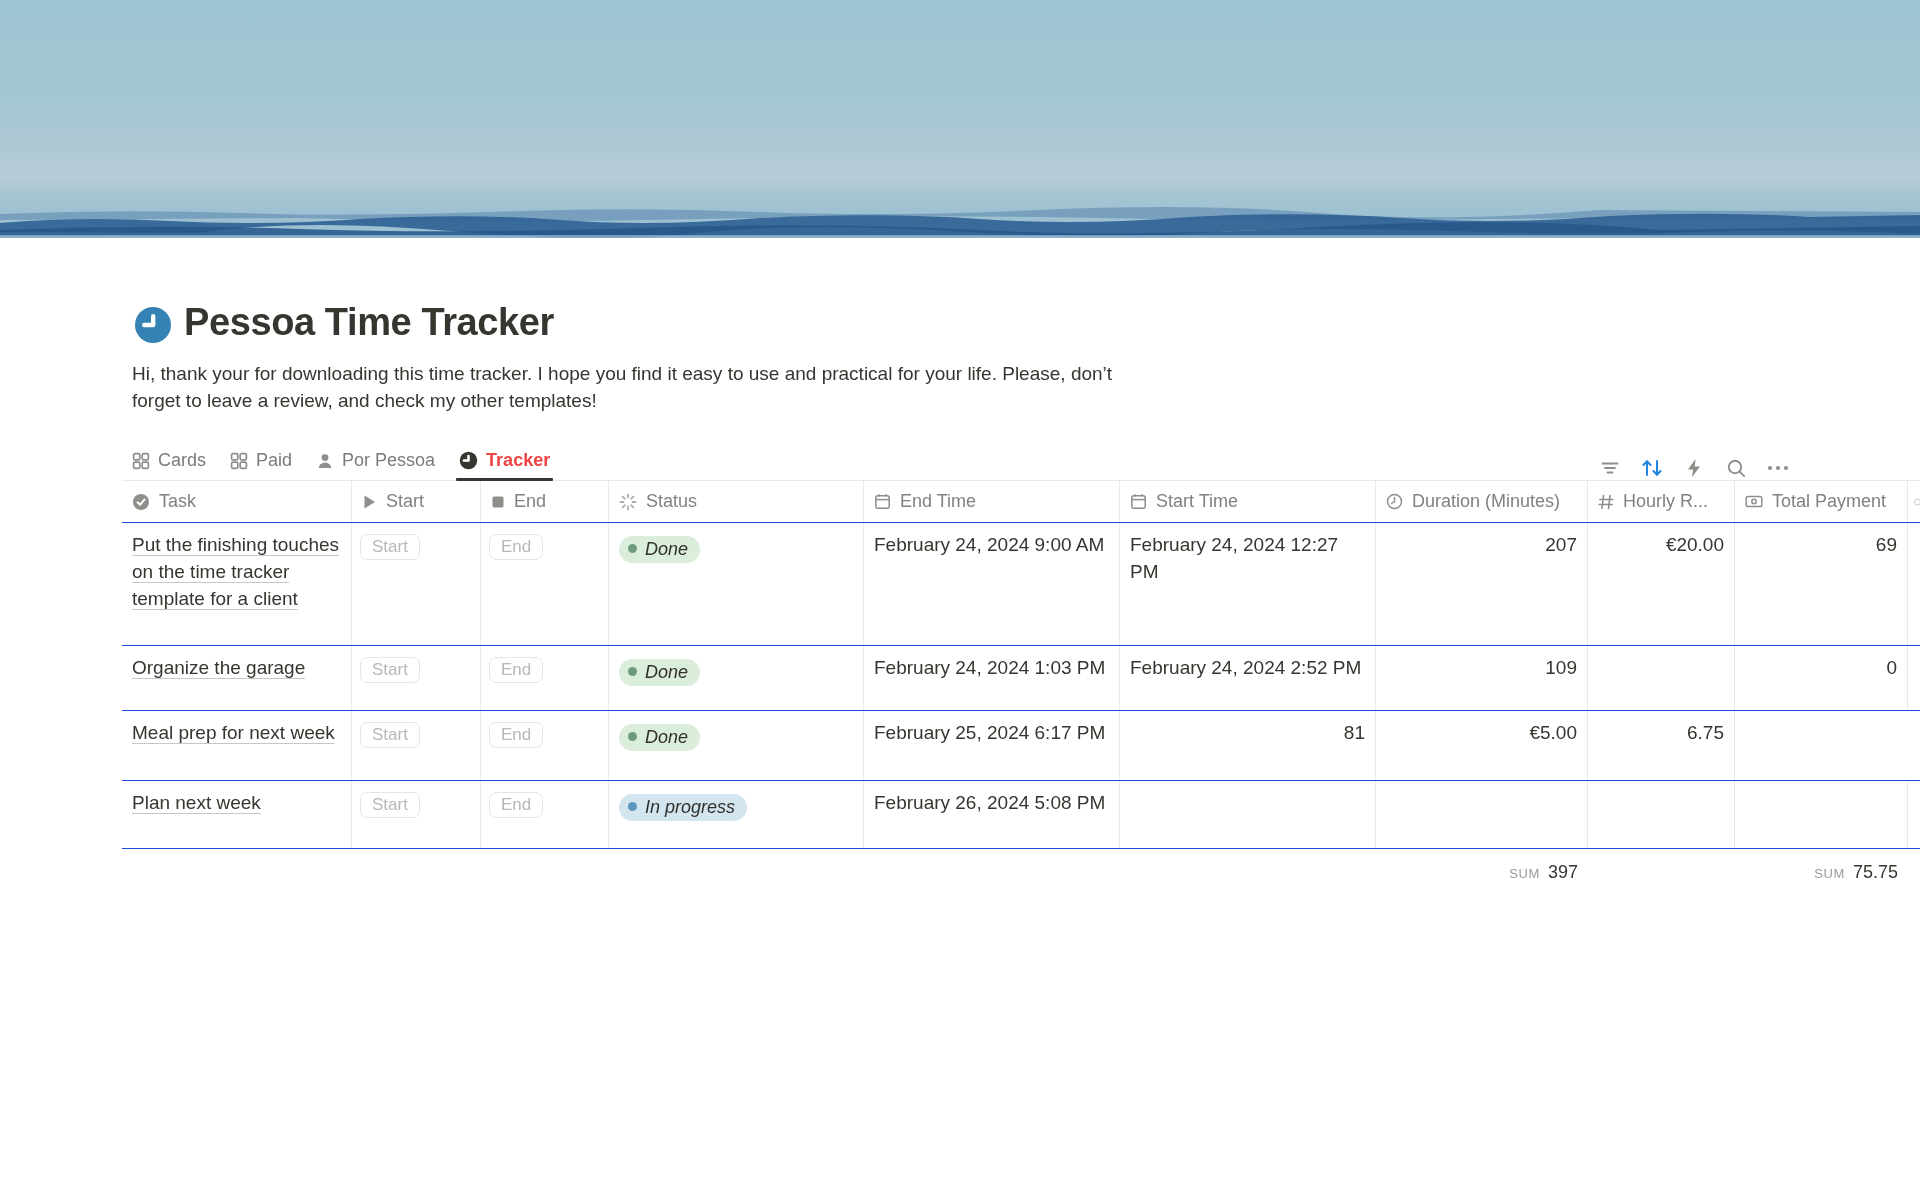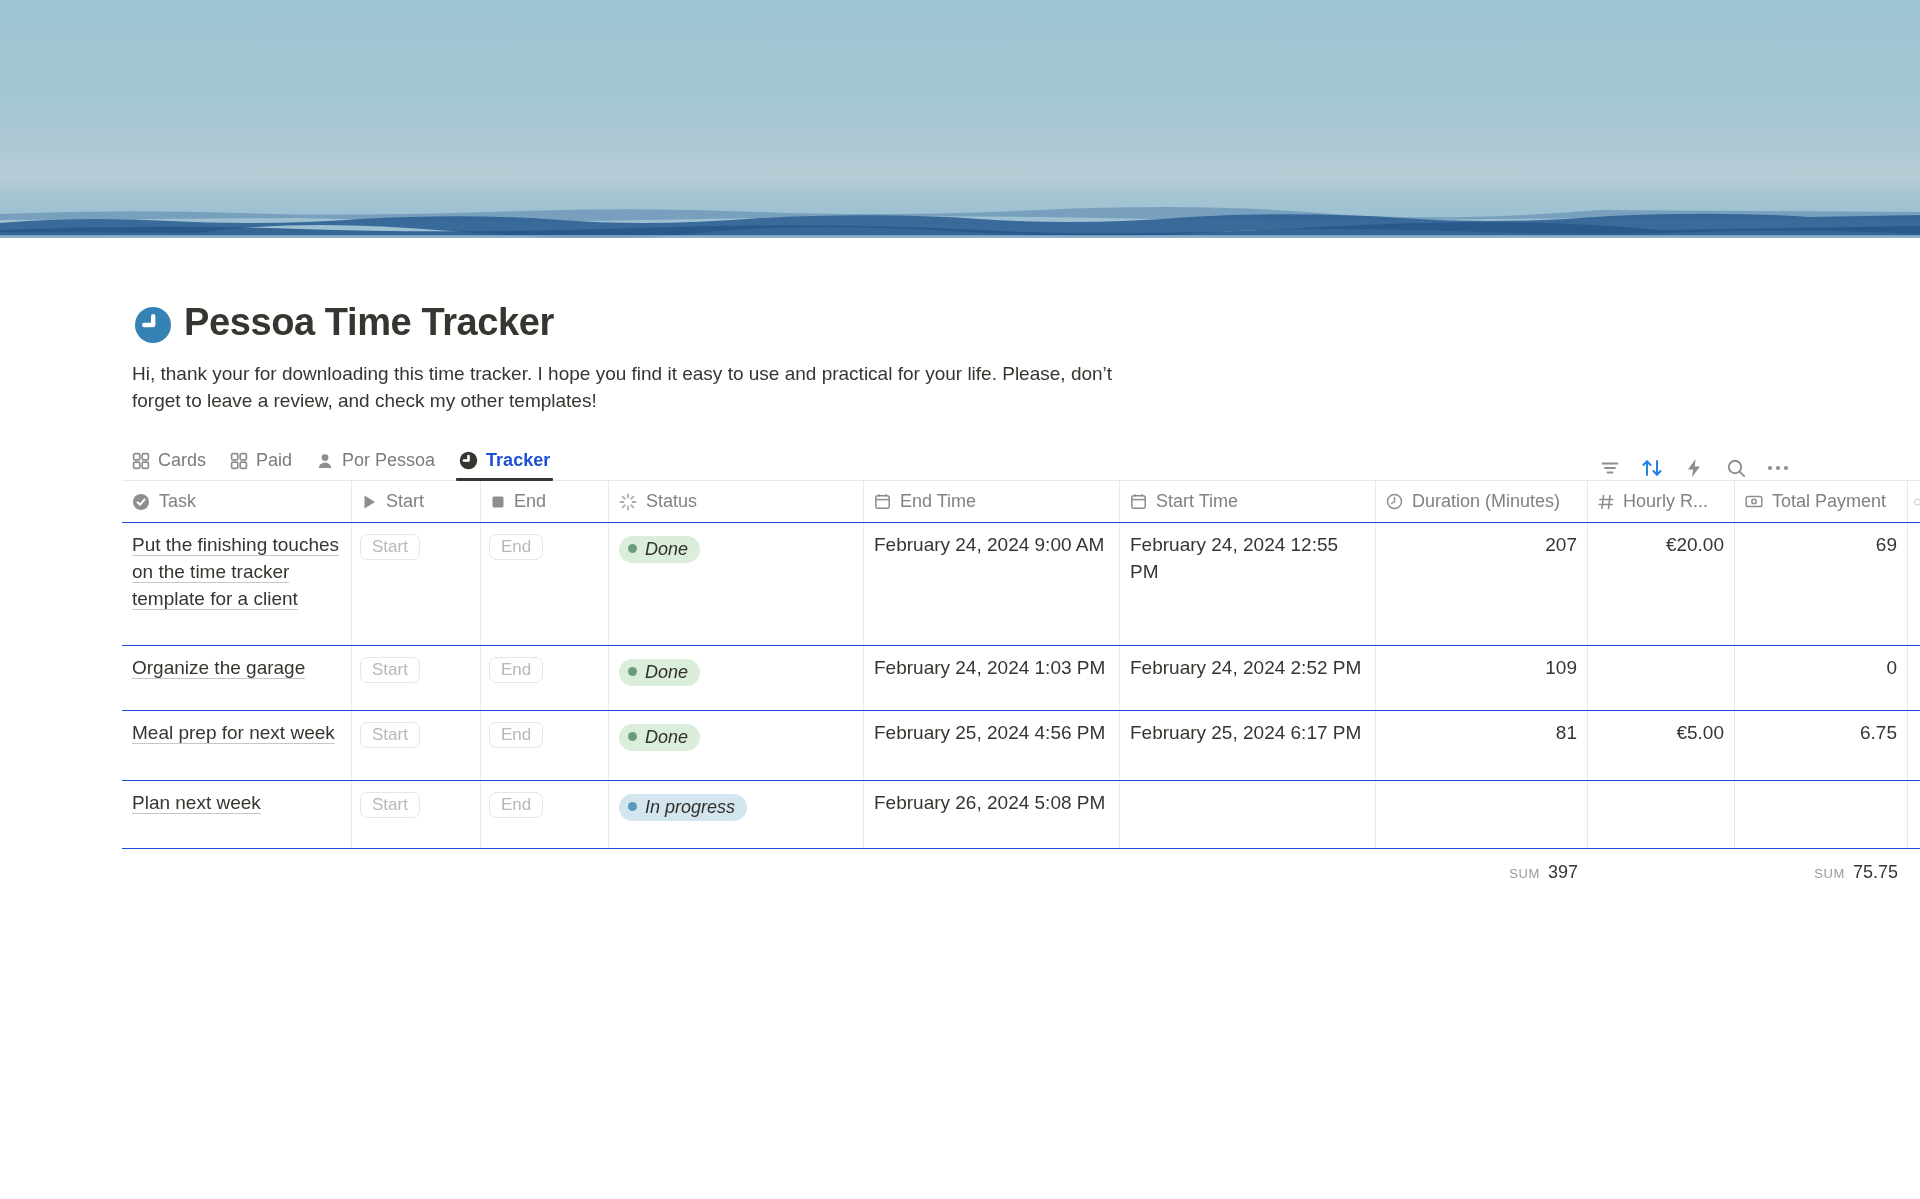--- a/index.html
+++ b/index.html
@@ -17,21 +17,21 @@
   .title { position:absolute; left:184px; top:301px; font-size:38px; font-weight:700; letter-spacing:-0.4px; color:#37352f; }
   .desc { position:absolute; left:132px; top:360px; width:1000px; font-size:19px; line-height:27px; color:#37352f; }
 
   
   .tabbar { position:absolute; left:122px; top:441px; width:1798px; height:40px;
     display:flex; align-items:flex-end; border-bottom:1px solid #e9e9e7; }
   .tabs { display:flex; align-items:center; gap:24px; padding-left:10px; height:100%; }
   .tab { position:relative; display:flex; align-items:center; gap:8px; height:100%;
     font-size:18px; color:#7c7b77; cursor:pointer; }
   .tab .ticon { display:flex; align-items:center; }
-  .tab.active { color:#1d4ed8; font-weight:600; }
+  .tab.active { color:#ef4444; font-weight:600; }
   .tab.active::after { content:""; position:absolute; left:-3px; right:-3px; bottom:-1px; height:3px; background:#37352f; border-radius:1px; }
   .toolbar { margin-left:auto; display:flex; align-items:center; gap:18px; padding-right:130px; }
   .tbtn { display:flex; align-items:center; justify-content:center; width:24px; height:24px; cursor:pointer; }
 
   
   .table { position:absolute; left:122px; top:481px; width:1798px; }
   .trow { display:grid; grid-template-columns:230px 129px 128px 255px 256px 256px 212px 147px 173px 12px;
     border-bottom:1px solid #1d4ed8; }
   .cell { border-right:1px solid #e9e9e7; padding:8px 10px; font-size:19px; line-height:27px; color:#37352f; overflow:hidden; }
   .trow .cell:last-child { border-right:none; }
@@ -289,21 +289,21 @@
         <div class="cell btn-cell">
           <button class="wbtn">End</button>
         </div>
         <div class="cell status-cell">
           <span class="pill pill-done">
             <span class="dot"></span>
             <span>Done</span>
           </span>
         </div>
         <div class="cell date-cell">February 24, 2024 9:00 AM</div>
-        <div class="cell date-cell">February 24, 2024 12:55 PM</div>
+        <div class="cell date-cell">February 24, 2024 12:27 PM</div>
         <div class="cell num-cell">207</div>
         <div class="cell num-cell">€20.00</div>
         <div class="cell num-cell">69</div>
         <div class="cell"></div>
       </div>
         <div class="trow">
         <div class="cell task-cell">
           <span class="task-text">Organize the garage</span>
         </div>
         <div class="cell btn-cell">
@@ -334,21 +334,20 @@
         </div>
         <div class="cell btn-cell">
           <button class="wbtn">End</button>
         </div>
         <div class="cell status-cell">
           <span class="pill pill-done">
             <span class="dot"></span>
             <span>Done</span>
           </span>
         </div>
-        <div class="cell date-cell">February 25, 2024 4:56 PM</div>
         <div class="cell date-cell">February 25, 2024 6:17 PM</div>
         <div class="cell num-cell">81</div>
         <div class="cell num-cell">€5.00</div>
         <div class="cell num-cell">6.75</div>
         <div class="cell"></div>
       </div>
         <div class="trow">
         <div class="cell task-cell">
           <span class="task-text">Plan next week</span>
         </div>

